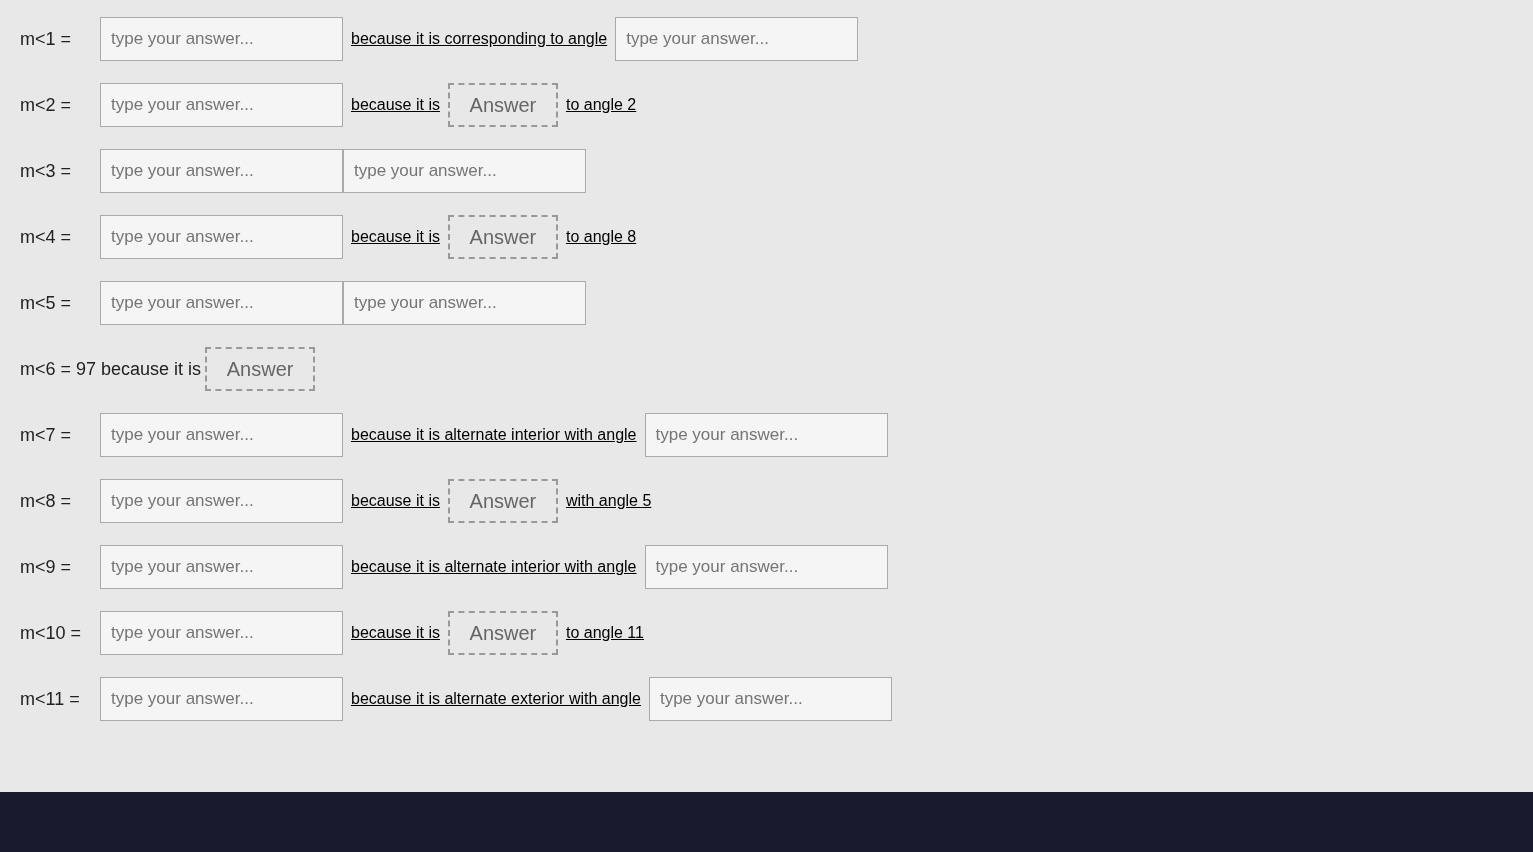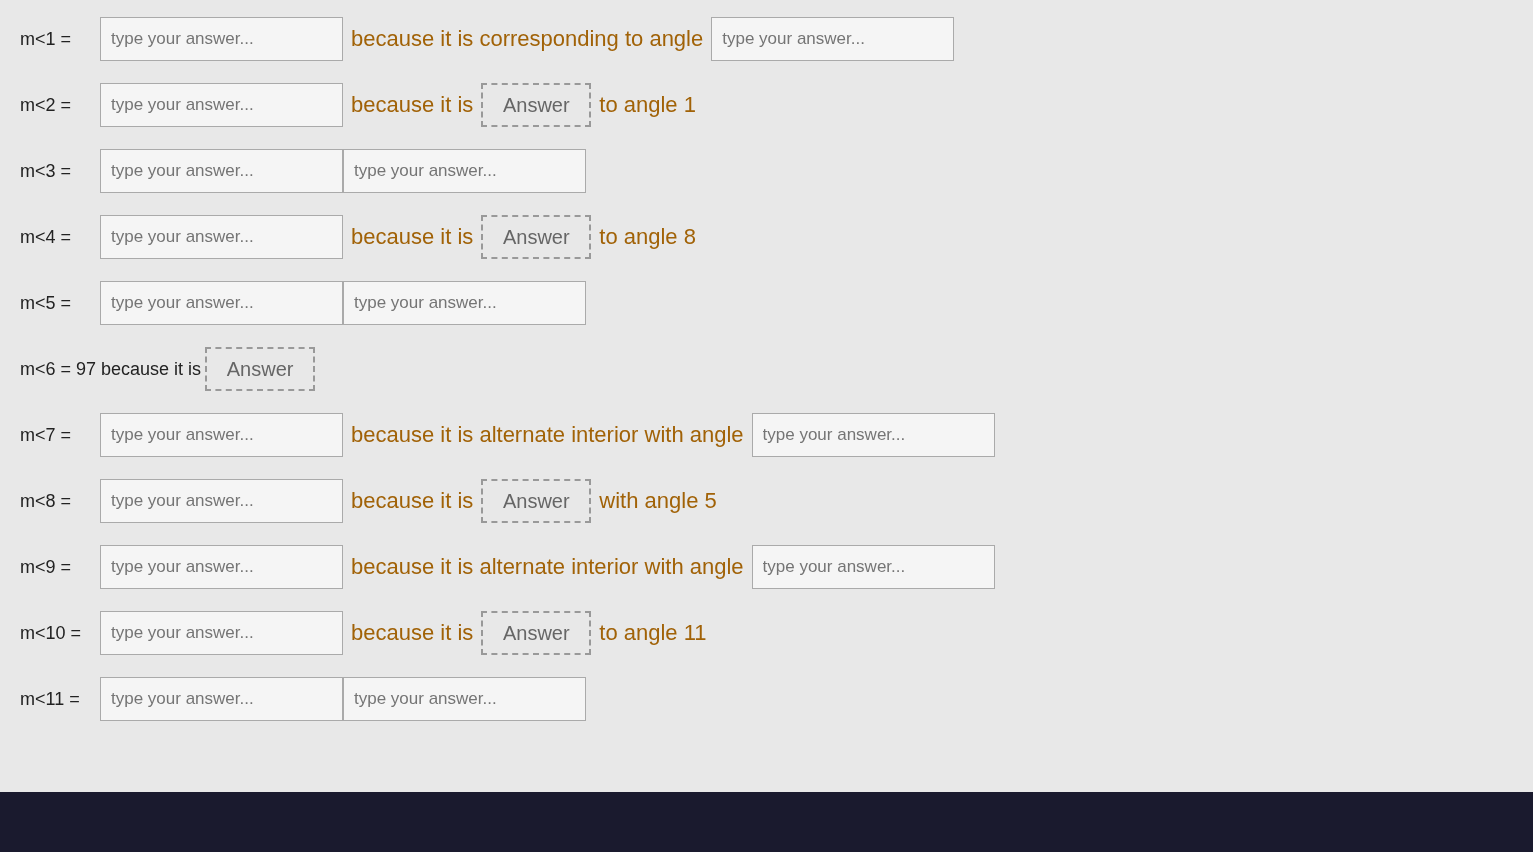--- a/index.html
+++ b/index.html
@@ -39,24 +39,25 @@
     .input-box {
       border: 1px solid #aaa;
       background: #f5f5f5;
       padding: 8px 10px;
       font-size: 17px;
       color: #999;
       min-width: 180px;
       height: 44px;
     }
     .static-text {
-      font-size: 22px;
-      color: #a16207;
+      font-size: 16px;
+      color: #000000;
       padding: 0 8px;
       white-space: nowrap;
+      text-decoration: underline;
     }
     .answer-box {
       border: 2px dashed #999;
       background: transparent;
       padding: 8px 14px;
       font-size: 20px;
       color: #666;
       min-width: 110px;
       height: 44px;
       display: inline-flex;
@@ -82,21 +83,21 @@
       <span class="label">m&lt;1 =</span>
       <input type="text" class="input-box" placeholder="type your answer..." style="">
       <span class="static-text">because it is corresponding to angle</span>
       <input type="text" class="input-answer" placeholder="type your answer..." style="">
     </div>
     <div class="row">
       <span class="label">m&lt;2 =</span>
       <input type="text" class="input-box" placeholder="type your answer..." style="">
       <span class="static-text">because it is</span>
       <span class="answer-box">Answer</span>
-      <span class="static-text">to angle 1</span>
+      <span class="static-text">to angle 2</span>
     </div>
     <div class="row">
       <span class="label">m&lt;3 =</span>
       <input type="text" class="input-box" placeholder="type your answer..." style="">
       <input type="text" class="input-answer" placeholder="type your answer..." style="">
     </div>
     <div class="row">
       <span class="label">m&lt;4 =</span>
       <input type="text" class="input-box" placeholder="type your answer..." style="">
       <span class="static-text">because it is</span>
@@ -134,17 +135,18 @@
     <div class="row">
       <span class="label">m&lt;10 =</span>
       <input type="text" class="input-box" placeholder="type your answer..." style="">
       <span class="static-text">because it is</span>
       <span class="answer-box">Answer</span>
       <span class="static-text">to angle 11</span>
     </div>
     <div class="row">
       <span class="label">m&lt;11 =</span>
       <input type="text" class="input-box" placeholder="type your answer..." style="">
+      <span class="static-text">because it is alternate exterior with angle</span>
       <input type="text" class="input-answer" placeholder="type your answer..." style="">
     </div>
   </div>
 
 <div class="bottom-bar"></div>
 
 </body></html>

